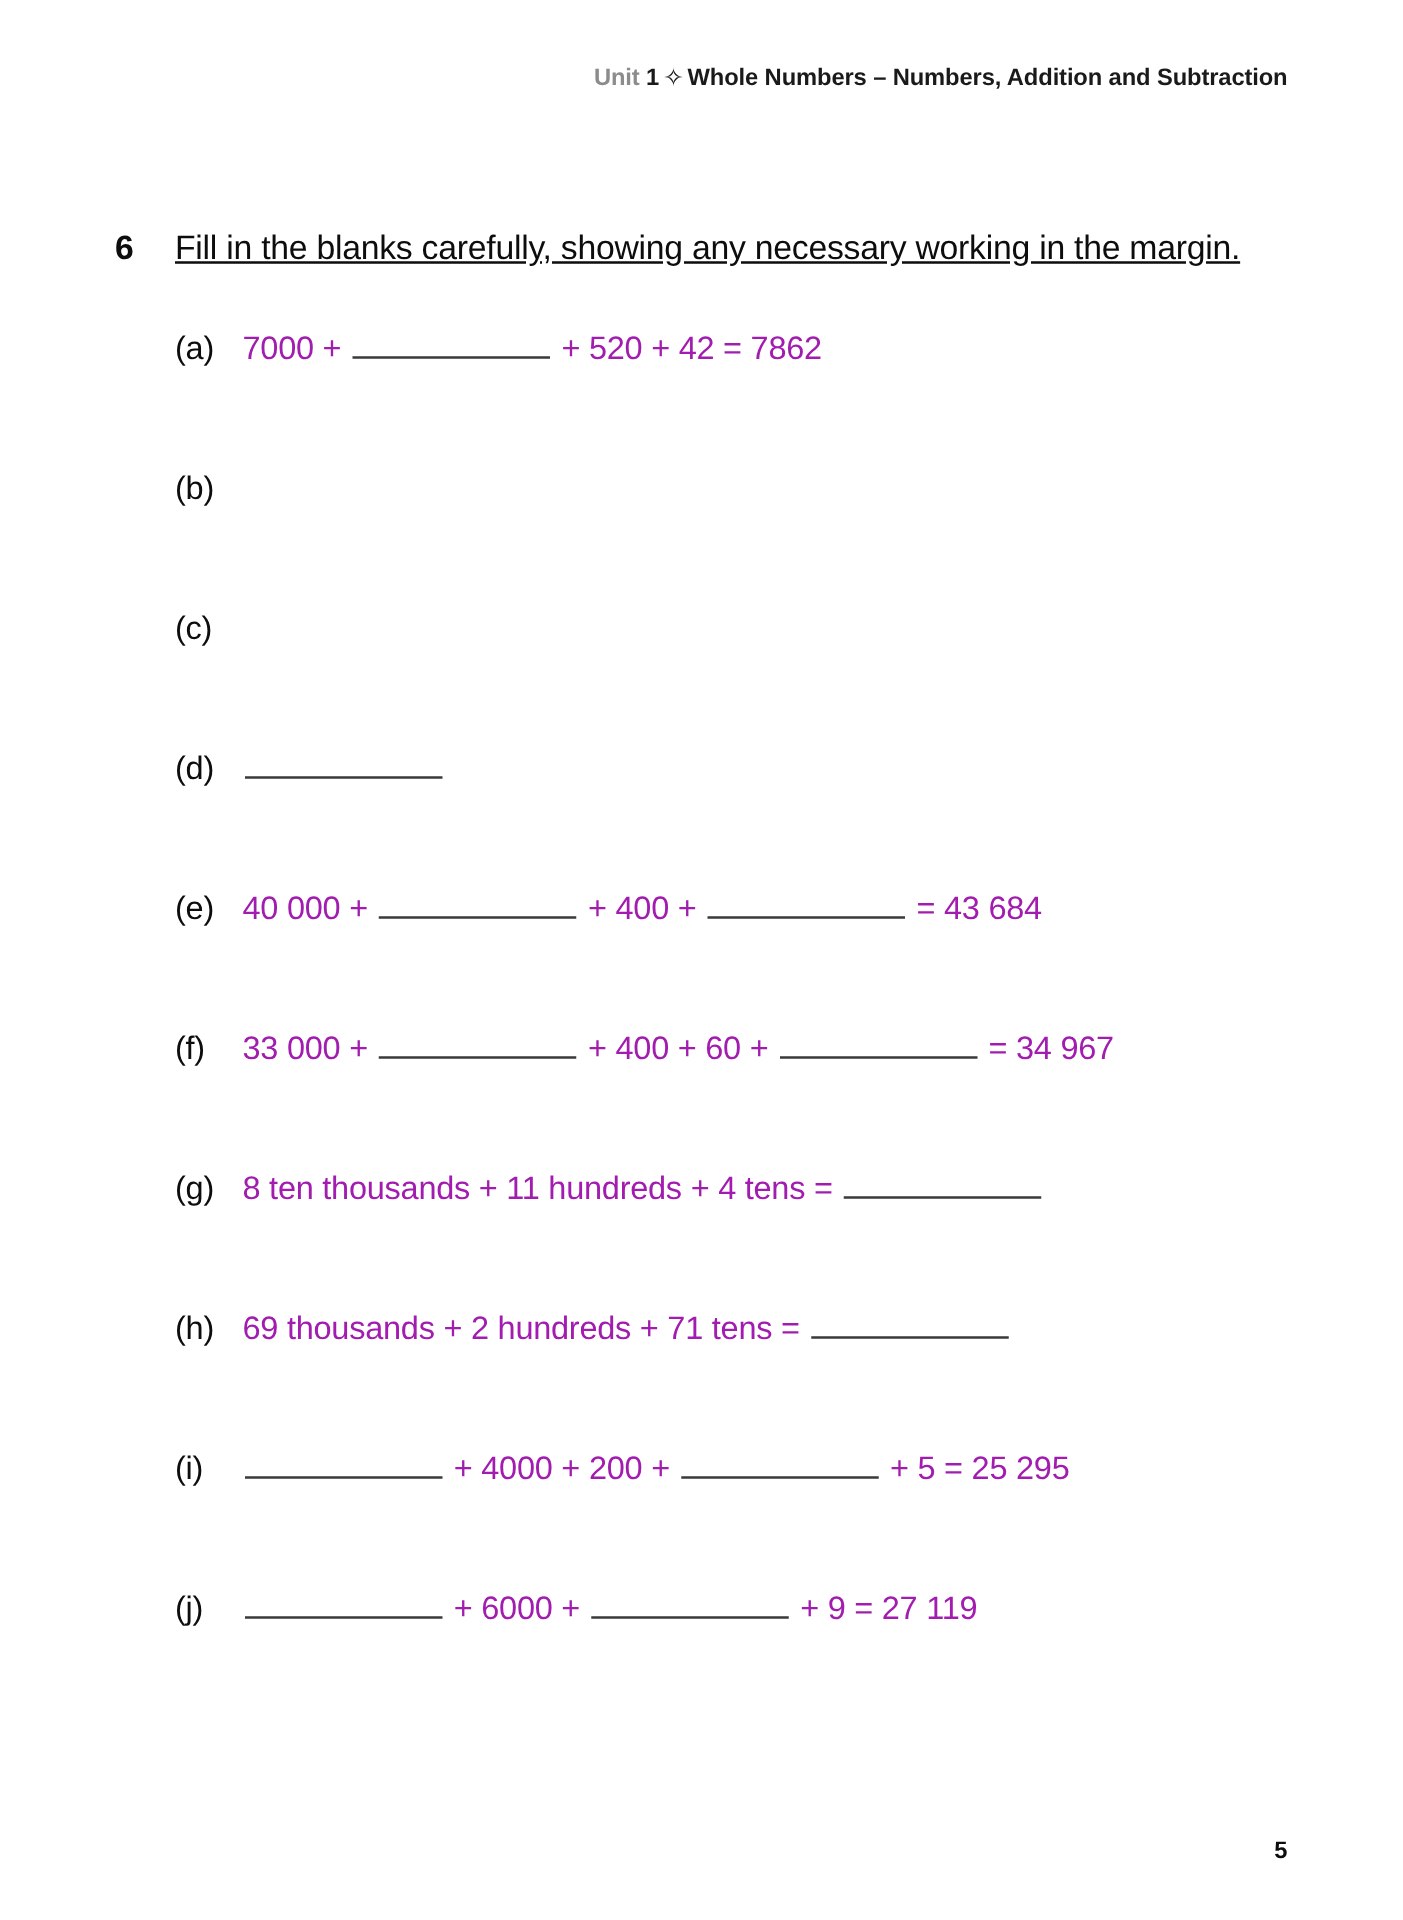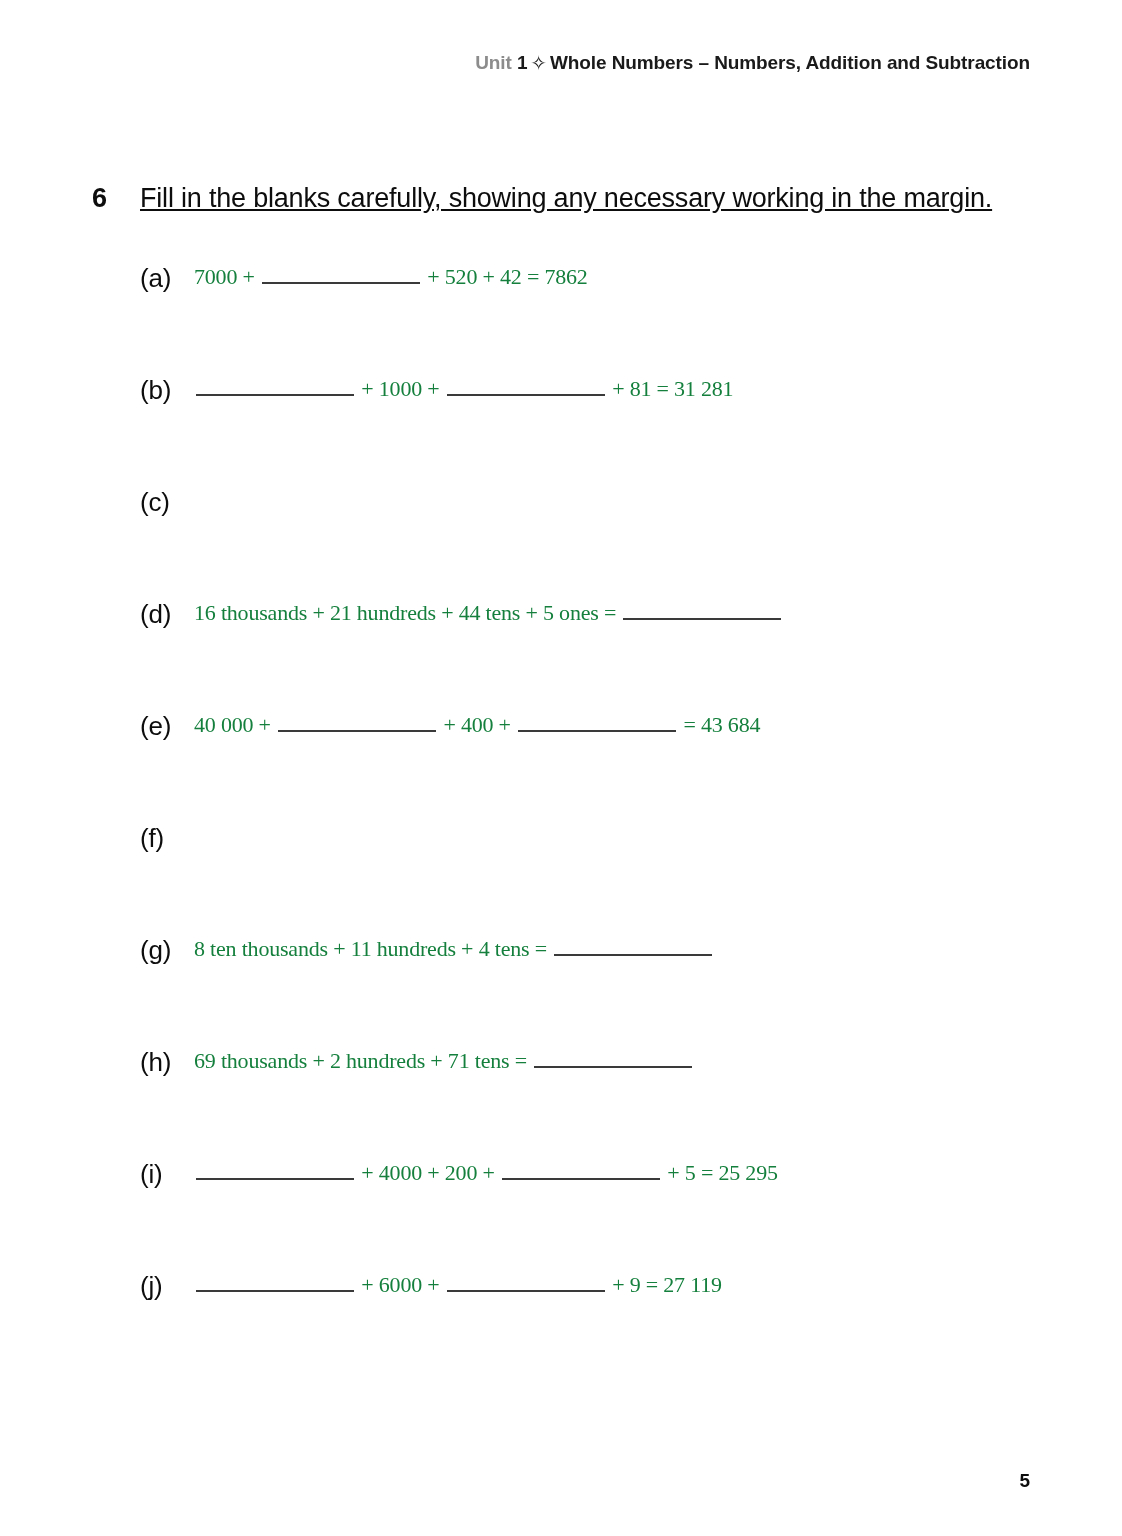--- a/index.html
+++ b/index.html
@@ -95,26 +95,25 @@
   }
   .item-label {
     flex: 0 0 54px;
     width: 54px;
     font-size: 26px;
     color: #0d0d0d;
     line-height: 1.3;
     letter-spacing: -0.2px;
   }
   .item-body {
-    font-size: 22px;
-    color: #15803d;
+    font-size: 26px;
+    color: #a21caf;
     line-height: 1.3;
     letter-spacing: -0.2px;
     white-space: nowrap;
-    font-family: Liberation Serif, serif;
   }
   .item-body .tok {
     display: inline;
   }
   .blank {
     display: inline-block;
     width: 158px;
     border-bottom: 2px solid #3a3a3a;
     height: 20px;
     margin: 0 2px;
@@ -147,35 +146,35 @@
     </div>
   </div>
 
   <div class="items" id="items-container">
       <div class="item">
         <div class="item-label">(a)</div>
         <div class="item-body"><span class="tok">7000 + </span><span class="blank"></span><span class="tok"> + 520 + 42 = 7862</span></div>
       </div>
       <div class="item">
         <div class="item-label">(b)</div>
-        <div class="item-body"><span class="blank"></span><span class="tok"> + 1000 + </span><span class="blank"></span><span class="tok"> + 81 = 31 281</span></div>
       </div>
       <div class="item">
         <div class="item-label">(c)</div>
       </div>
       <div class="item">
         <div class="item-label">(d)</div>
-        <div class="item-body"><span class="tok">16 thousands + 21 hundreds + 44 tens + 5 ones = </span><span class="blank"></span></div>
+        <div class="item-body"><span class="blank"></span></div>
       </div>
       <div class="item">
         <div class="item-label">(e)</div>
         <div class="item-body"><span class="tok">40 000 + </span><span class="blank"></span><span class="tok"> + 400 + </span><span class="blank"></span><span class="tok"> = 43 684</span></div>
       </div>
       <div class="item">
         <div class="item-label">(f)</div>
+        <div class="item-body"><span class="tok">33 000 + </span><span class="blank"></span><span class="tok"> + 400 + 60 + </span><span class="blank"></span><span class="tok"> = 34 967</span></div>
       </div>
       <div class="item">
         <div class="item-label">(g)</div>
         <div class="item-body"><span class="tok">8 ten thousands + 11 hundreds + 4 tens = </span><span class="blank"></span></div>
       </div>
       <div class="item">
         <div class="item-label">(h)</div>
         <div class="item-body"><span class="tok">69 thousands + 2 hundreds + 71 tens = </span><span class="blank"></span></div>
       </div>
       <div class="item">

